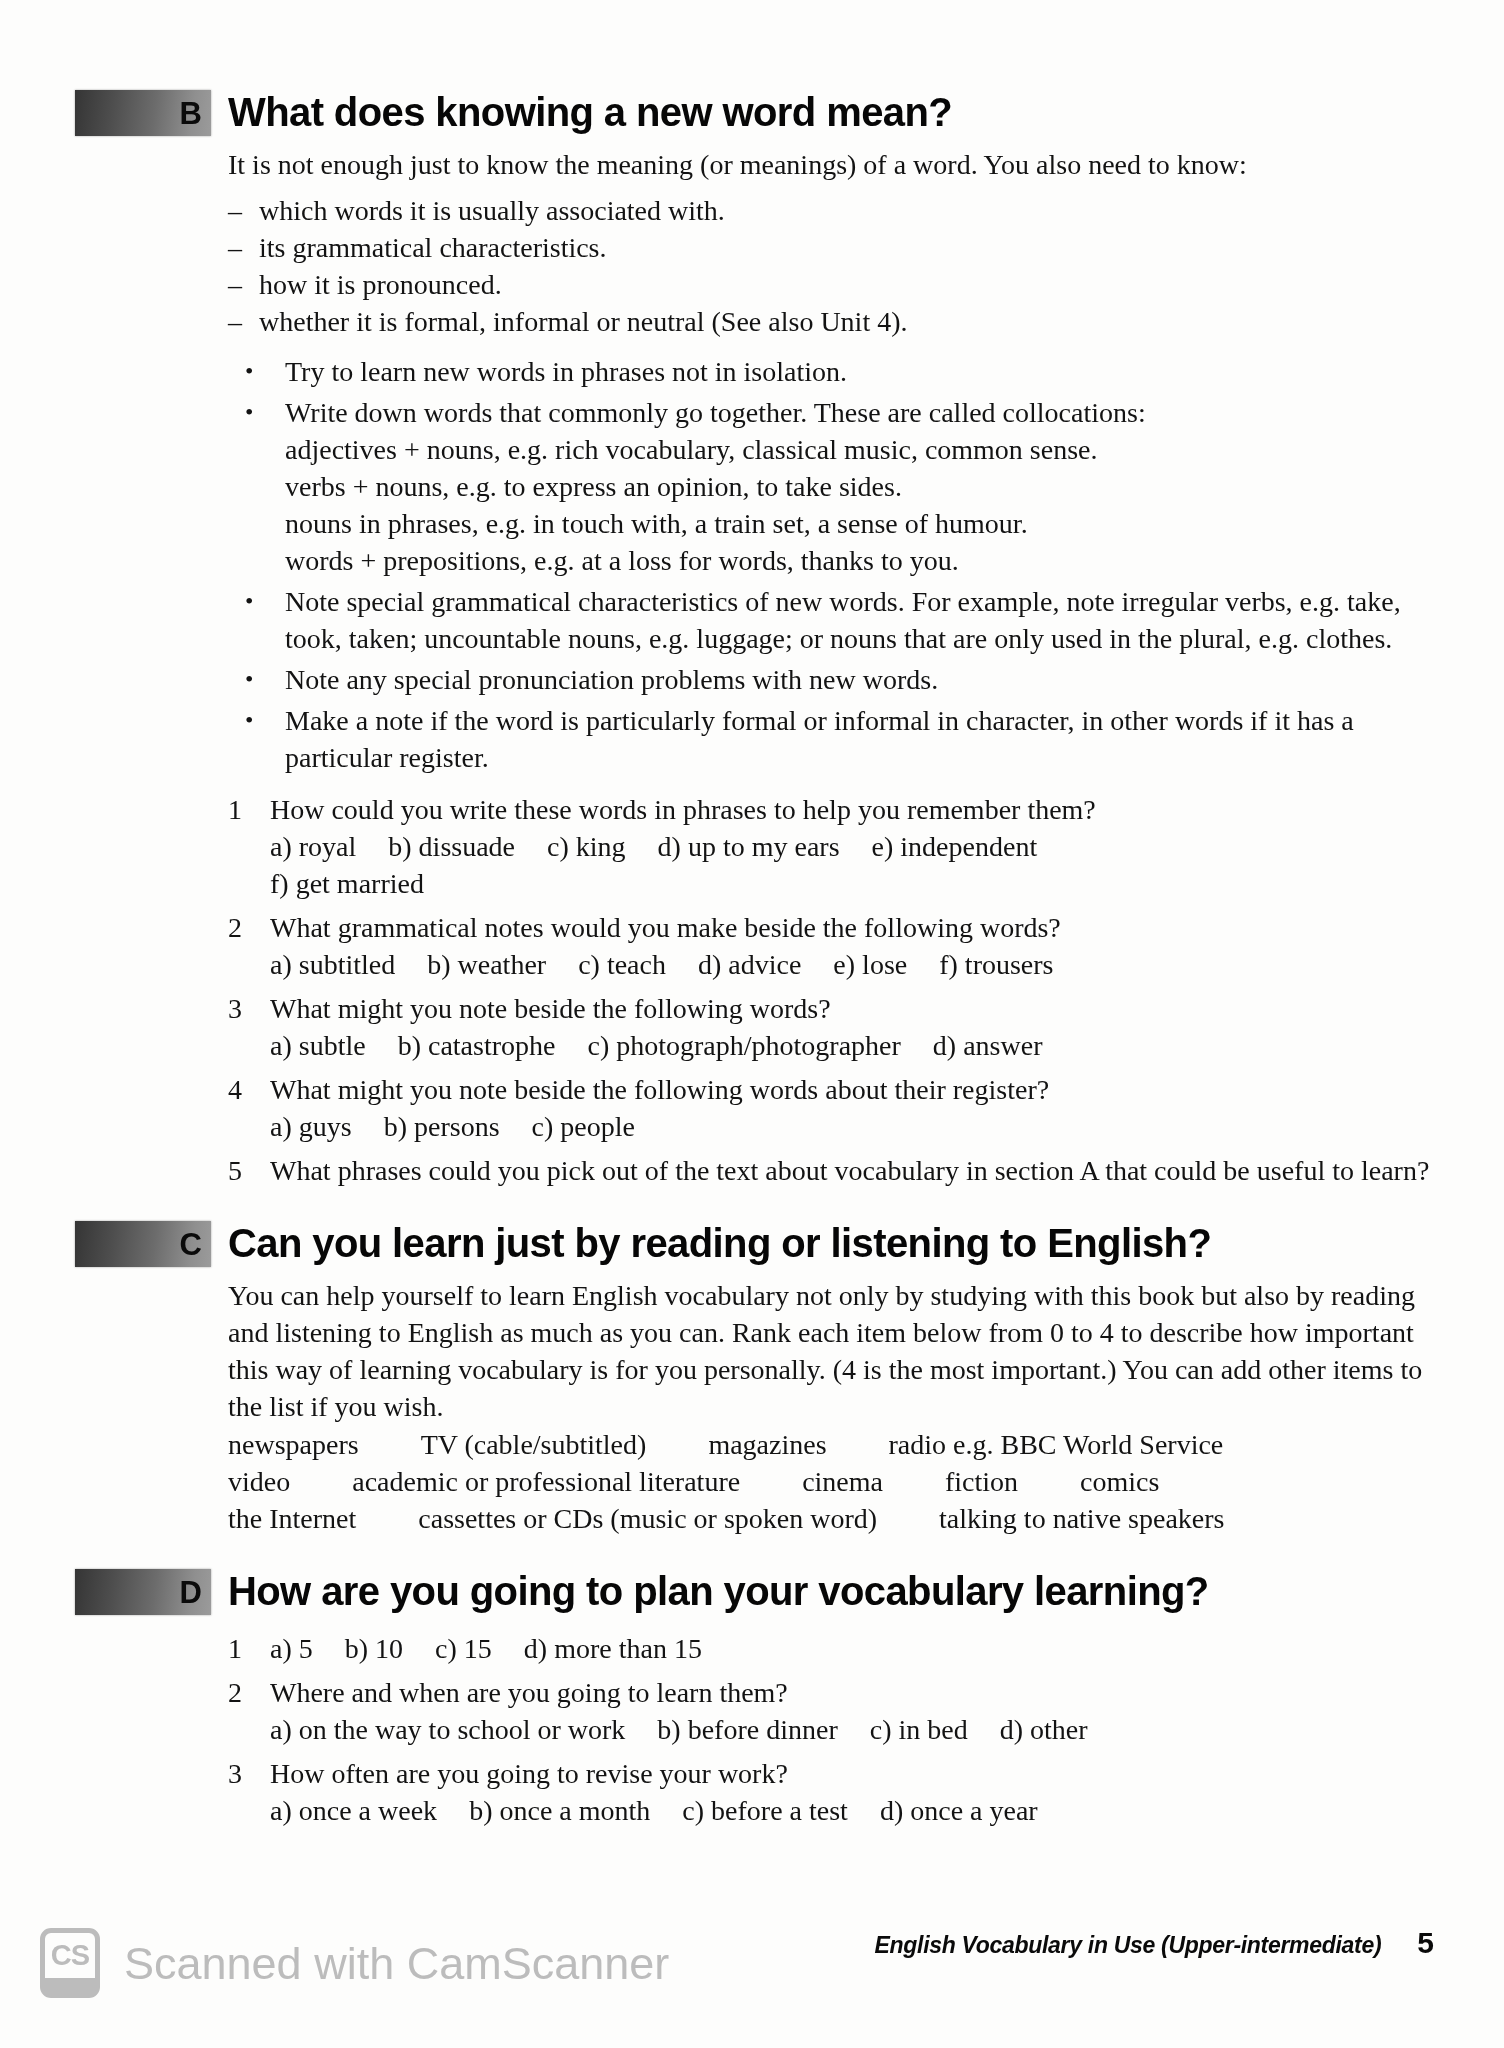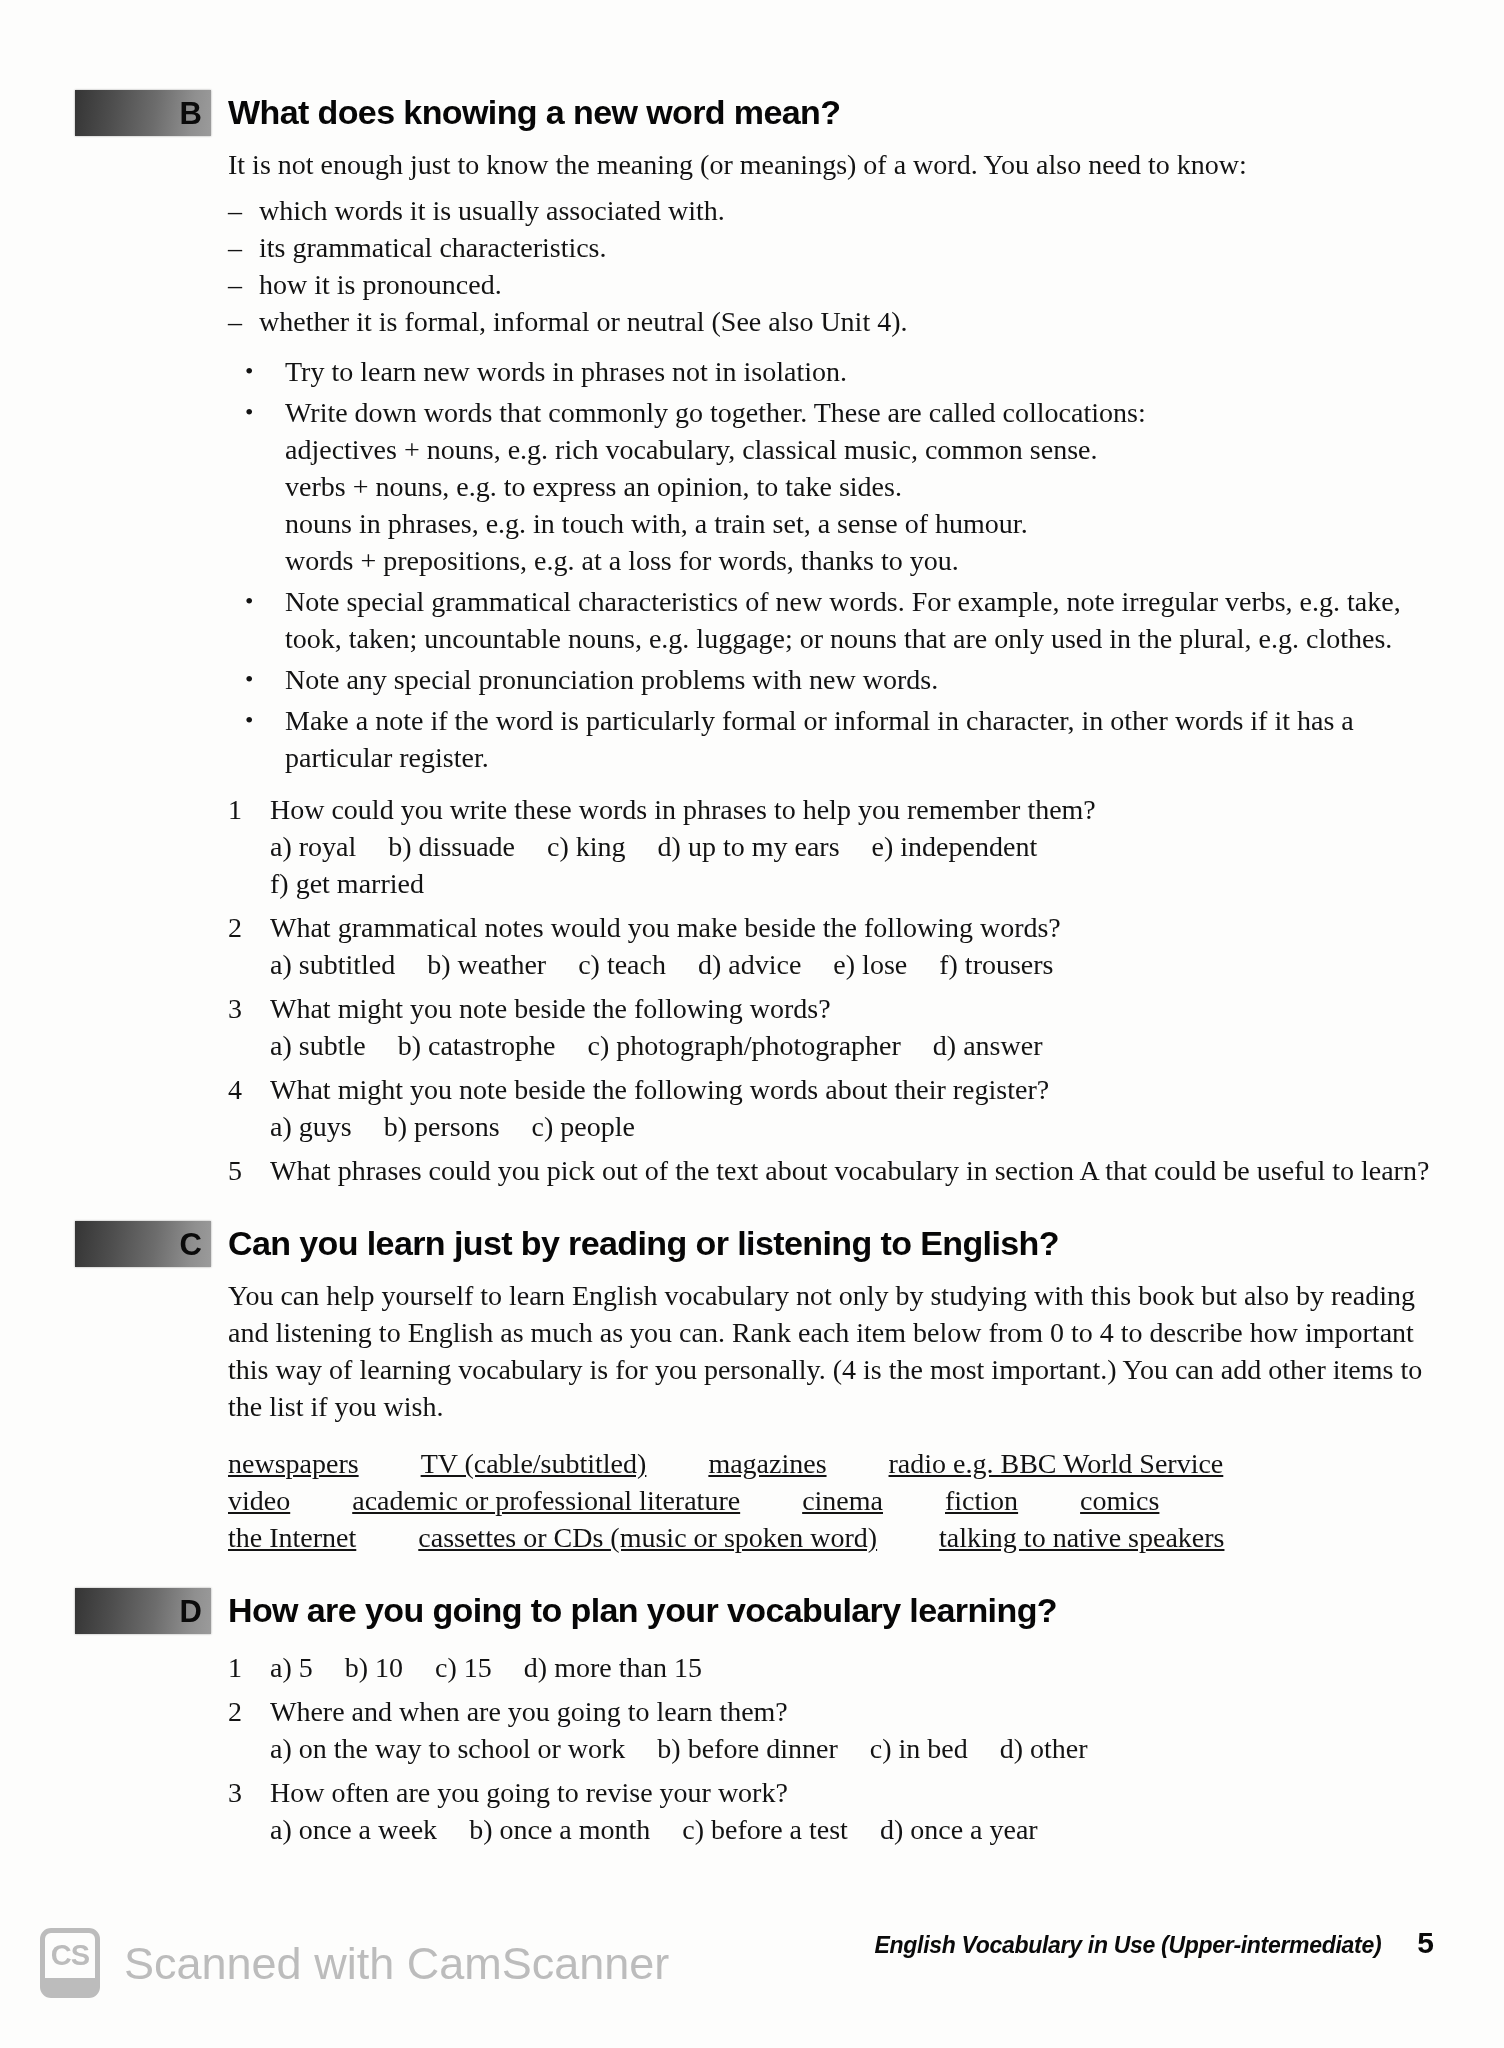--- a/index.html
+++ b/index.html
@@ -14,37 +14,37 @@
   .section + .section { margin-top:30px; }
   .sec-head { position:relative; margin-bottom:10px; min-height:48px; }
   .sec-block {
     position:absolute; left:-153px; top:2px; width:136px; height:46px;
     background:linear-gradient(97deg,#353535 0%,#4e4e4e 28%,#6c6c6c 58%,#8f8f8f 85%,#9b9b9b 100%);
     display:flex; align-items:center; justify-content:flex-end; padding-right:9px;
     box-shadow:0 0 2px rgba(0,0,0,.35);
   }
   .sec-letter { font-family:"Liberation Sans", sans-serif; font-weight:bold; font-size:31px; color:#0b0b0b; line-height:1; }
   .sec-title {
-    font-family:"Liberation Sans", sans-serif; font-weight:bold; font-size:34px;
+    font-family:"Liberation Sans", sans-serif; font-weight:bold; font-size:40px;
     letter-spacing:-0.6px; color:#070707; line-height:48px;
   }
   .para { max-width:1212px; }
   .dash-list { margin-top:9px; }
   .dash-item { display:flex; max-width:1212px; }
   .dash-marker { flex:none; width:31px; }
   .bullet-list { margin-top:13px; }
   .bullet-item { display:flex; margin-top:4px; }
   .bullet-marker { flex:none; width:57px; padding-left:17px; font-size:24px; }
   .bullet-body { flex:1; max-width:1158px; }
   .q-list { margin-top:15px; }
   .q-item { display:flex; margin-top:7px; }
   .q-num { flex:none; width:42px; }
   .q-body { flex:1; max-width:1172px; }
   .opt-line { display:flex; flex-wrap:wrap; column-gap:49px;gap:32px; }
-  .items { margin-top:20px;text-decoration:underline; }
+  .items { margin-top:1px; }
   .item-row { display:flex; flex-wrap:wrap; column-gap:62px; max-width:1260px; }
   .sec-body > .para:first-child { margin-top:8px; }
   .footer { position:absolute; left:0; right:0; bottom:0; height:140px; }
   .watermark {
     position:absolute; left:40px; bottom:50px; display:flex; align-items:center; gap:24px;
     color:#bcbcbc; font-family:"Liberation Sans", sans-serif; font-size:45px; line-height:1;justify-content:flex-end;
   }
   .cs-icon {
     position:relative; flex:none; width:60px; height:70px;
     border:5px solid #bcbcbc; border-radius:11px;

